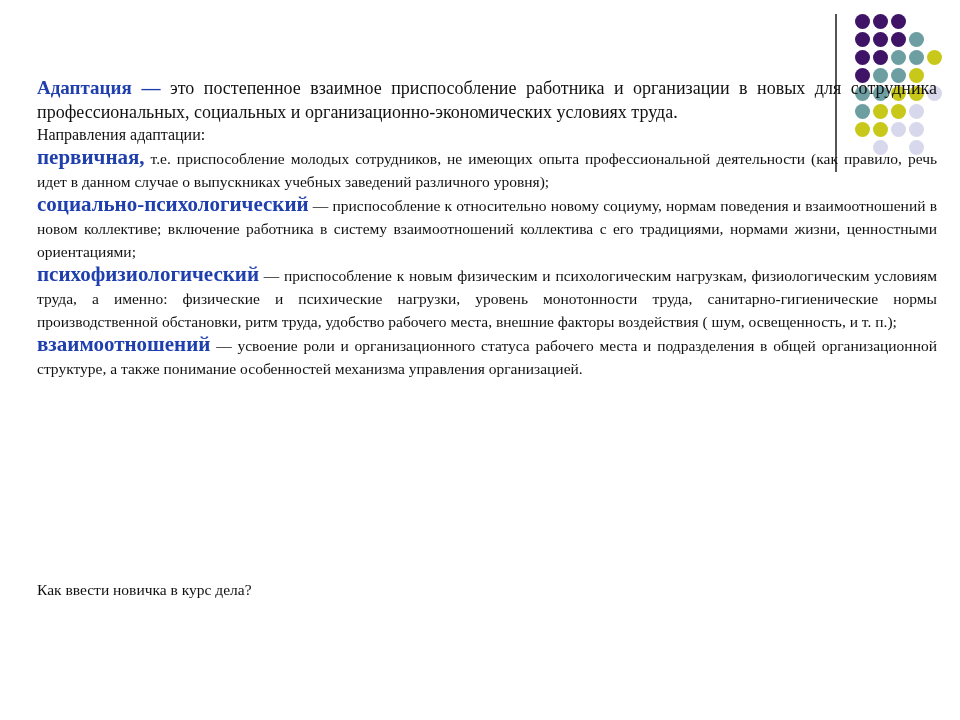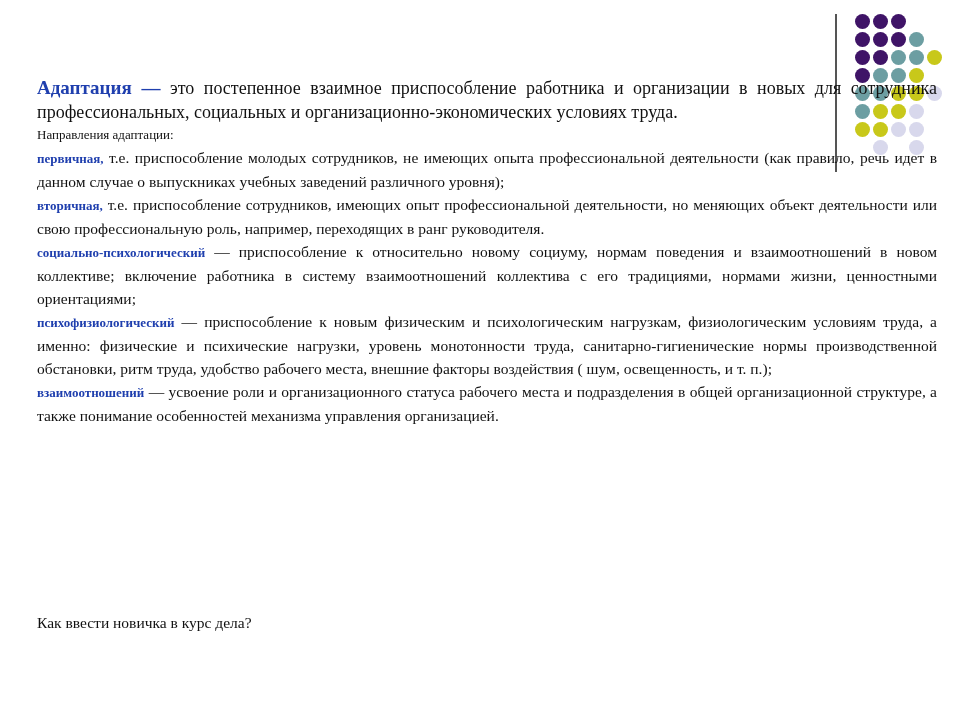--- a/index.html
+++ b/index.html
@@ -6,25 +6,25 @@
     body {
       width: 960px; height: 720px; background: #ffffff; position: relative; overflow: hidden;
       font-family: "Liberation Serif", "DejaVu Serif", serif; color: #111;
     }
     .vline { position: absolute; left: 835px; top: 14px; width: 2px; height: 158px; background: #555; }
     .dots { position: absolute; left: 0; top: 0; width: 960px; height: 180px; pointer-events: none; }
     .dot { position: absolute; width: 15px; height: 15px; border-radius: 50%; }
     .content { position: absolute; left: 37px; top: 32px; width: 900px; margin-top: 44px; }
     .p { margin: 0; font-size: 15.5px; line-height: 23px; }
     .lead { font-size: 18px; line-height: 24px; }
-    .kw { color: #1f3fae; font-weight: bold; font-size: 13px; }
+    .kw { color: #1f3fae; font-weight: bold; font-size: 21px; }
     .kw.lead-kw { font-size: 19px; }
     .just { text-align: justify; text-align-last: left; }
-    .heading { font-size: 13px; line-height: 22px; margin: 0; }
-    .question { position: absolute; left: 37px; top: 614px; font-size: 15.5px; }
+    .heading { font-size: 16px; line-height: 22px; margin: 0; }
+    .question { position: absolute; left: 37px; top: 581px; font-size: 15.5px; }
   </style>
 </head>
 <body>
 
 <div class="vline"></div>
 <div class="dots" id="dots">
     <div class="dot" style="left: 855px; top: 14px; background: rgb(63, 20, 103);"></div>
     <div class="dot" style="left: 873px; top: 14px; background: rgb(63, 20, 103);"></div>
     <div class="dot" style="left: 891px; top: 14px; background: rgb(63, 20, 103);"></div>
     <div class="dot" style="left: 855px; top: 32px; background: rgb(63, 20, 103);"></div>
@@ -60,23 +60,20 @@
 <div class="content">
   <p class="p lead just">
     <span class="kw lead-kw">Адаптация —</span><span> это постепенное взаимное приспособление работника и  организации в новых для сотрудника профессиональных,   социальных   и   организационно-экономических условиях труда.</span>
   </p>
 
   <p class="heading">Направления адаптации:</p>
 
   <p class="p just">
     <span class="kw">первичная,</span><span> т.е. приспособление молодых сотрудников, не имеющих опыта профессиональной деятельности (как правило, речь идет в данном случае о выпускниках учебных заведений различного уровня);</span>
   </p>
-  <p class="p just">
-    <span class="kw">вторичная,</span><span> т.е. приспособление сотрудников, имеющих опыт профессиональной деятельности, но меняющих  объект деятельности или  свою профессиональную  роль, например, переходящих в ранг руководителя.</span>
-  </p>
 
 
   <p class="p just">
     <span class="kw">социально-психологический</span><span> — приспособление к относительно новому социуму, нормам поведения и взаимоотношений в новом коллективе; включение работника в систему взаимоотношений коллектива с его традициями, нормами жизни, ценностными ориентациями;</span>
   </p>
   <p class="p just">
     <span class="kw">психофизиологический</span><span> — приспособление к новым физическим и психологическим нагрузкам, физиологическим условиям труда, а именно: физические и психические нагрузки, уровень монотонности труда, санитарно-гигиенические нормы производственной обстановки, ритм труда, удобство рабочего места, внешние факторы воздействия ( шум, освещенность, и т. п.);</span>
   </p>
   <p class="p just">
     <span class="kw">взаимоотношений</span><span> — усвоение роли и организационного статуса рабочего места и подразделения в общей организационной структуре, а также понимание особенностей механизма управления организацией.</span>

